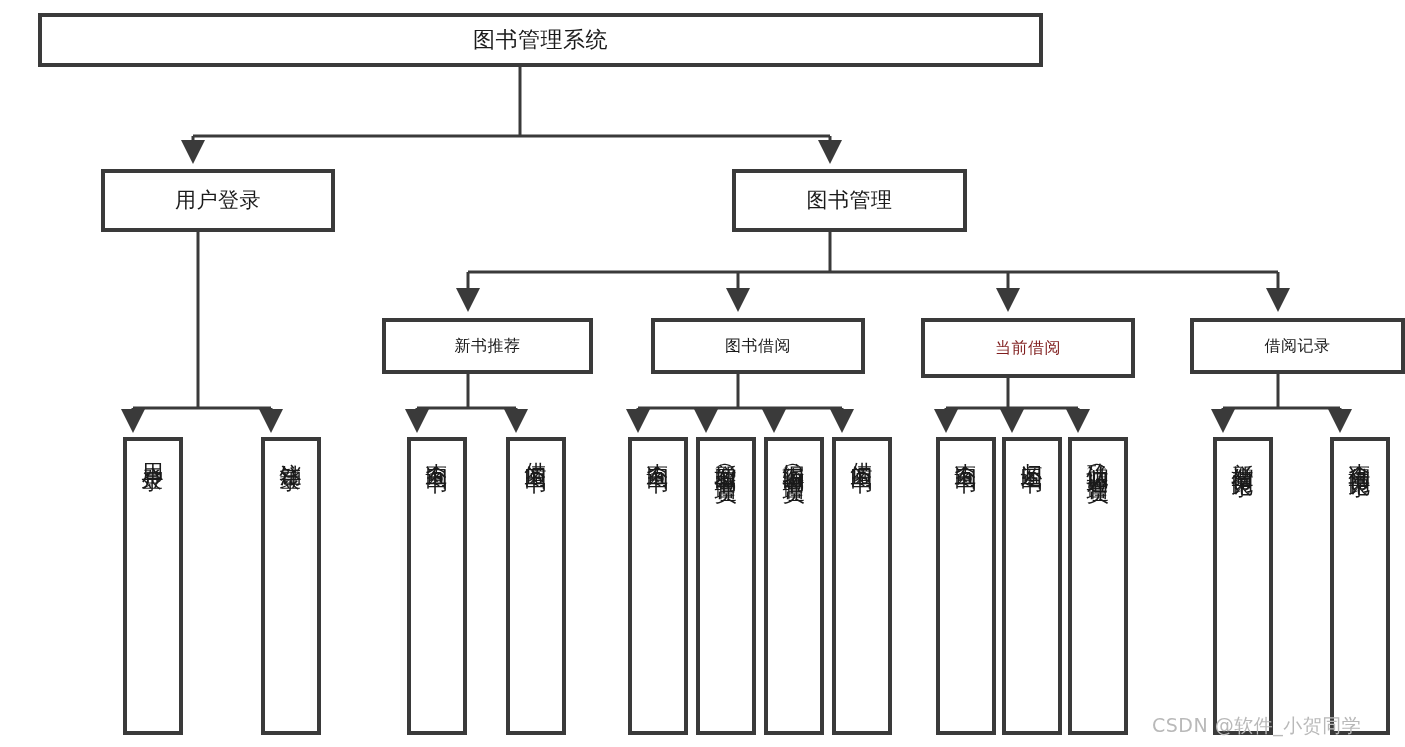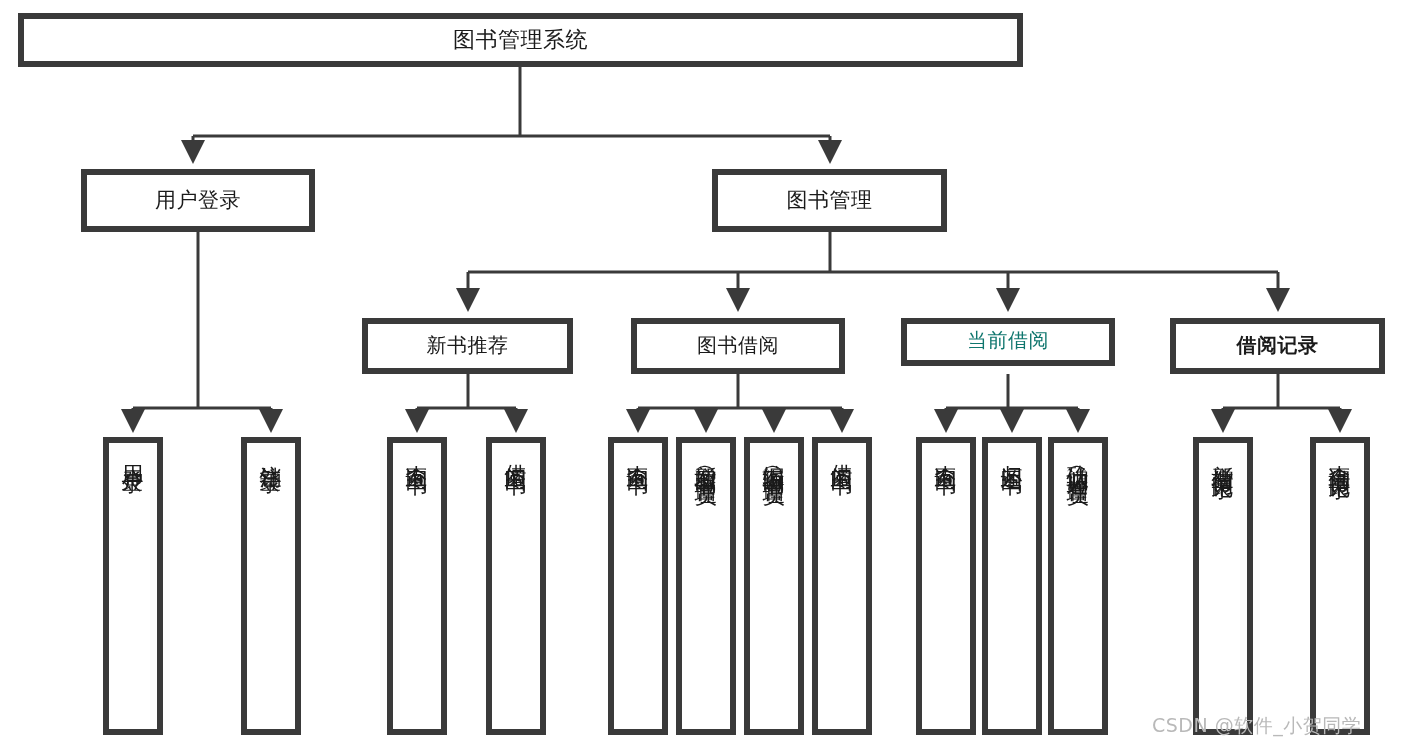--- a/index.html
+++ b/index.html
@@ -21,27 +21,28 @@
     position: absolute;
     left: 0;
     top: 0;
     width: 1405px;
     height: 747px;
     pointer-events: none;
   }
   .node {
     position: absolute;
     box-sizing: border-box;
-    border: 6px solid #0ea5e9;
+    border: 4px solid #0ea5e9;
     background: #ffffff;
     display: flex;
     align-items: center;
     justify-content: center;
     color: #1a1a1a;
     overflow: hidden;
+    margin-left: 20px;
   }
   .node .label {
     display: block;
     text-align: center;
     line-height: 1.18;
     letter-spacing: 0.5px;
   }
   .node.horizontal .label {
     writing-mode: horizontal-tb;
     font-size: 21px;
@@ -53,21 +54,21 @@
   }
   .node.vertical .label {
     writing-mode: vertical-rl;
     text-orientation: upright;
     font-size: 22px;
     line-height: 1.05;
     letter-spacing: 3px;
   }
   .node.root .label { font-size: 22px; }
   .node.level2 .label { font-size: 21px; }
-  .node.level3 .label { font-size: 20px; }
+  .node.level3 .label { font-size: 16px; }
   .watermark {
     position: absolute;
     color: #b9b9b9;
     font-size: 19px;
     white-space: nowrap;
     letter-spacing: 0.5px;
   }
 </style>
 </head>
 <body>
@@ -134,24 +135,24 @@
   <div class="node horizontal level2" style="left: 712px; top: 169px; width: 235px; height: 63px; border-color: rgb(58, 58, 58); background: rgb(255, 255, 255); color: rgb(26, 26, 26);">
     <span class="label">图书管理</span>
   </div>
 
   <div class="node horizontal level3" style="left: 362px; top: 318px; width: 211px; height: 56px; border-color: rgb(58, 58, 58); background: rgb(255, 255, 255); color: rgb(26, 26, 26);">
     <span class="label">新书推荐</span>
   </div>
   <div class="node horizontal level3" style="left: 631px; top: 318px; width: 214px; height: 56px; border-color: rgb(58, 58, 58); background: rgb(255, 255, 255); color: rgb(26, 26, 26); justify-content: center;">
     <span class="label">图书借阅</span>
   </div>
-  <div class="node horizontal level3" style="left: 901px; top: 318px; width: 214px; height: 48px; border-color: rgb(58, 58, 58); background: rgb(255, 255, 255); color: #0f766e; font-family: Liberation Mono, monospace;">
+  <div class="node horizontal level3" style="left: 901px; top: 318px; width: 214px; height: 60px; border-color: rgb(58, 58, 58); background: rgb(255, 255, 255); color: #7f1d1d;">
     <span class="label">当前借阅</span>
   </div>
-  <div class="node horizontal level3" style="left: 1170px; top: 318px; width: 215px; height: 56px; border-color: rgb(58, 58, 58); background: rgb(255, 255, 255); color: rgb(26, 26, 26); font-weight: bold;">
+  <div class="node horizontal level3" style="left: 1170px; top: 318px; width: 215px; height: 56px; border-color: rgb(58, 58, 58); background: rgb(255, 255, 255); color: rgb(26, 26, 26);">
     <span class="label">借阅记录</span>
   </div>
 
   <div class="node vertical leaf" style="left: 103px; top: 437px; width: 60px; height: 298px; border-color: rgb(58, 58, 58); background: rgb(255, 255, 255); color: rgb(26, 26, 26);">
     <span class="label">用户登录</span>
   </div>
   <div class="node vertical leaf" style="left: 241px; top: 437px; width: 60px; height: 298px; border-color: rgb(58, 58, 58); background: rgb(255, 255, 255); color: rgb(26, 26, 26);">
     <span class="label">注销登录</span>
   </div>
   <div class="node vertical leaf" style="left: 387px; top: 437px; width: 60px; height: 298px; border-color: rgb(58, 58, 58); background: rgb(255, 255, 255); color: rgb(26, 26, 26);">

